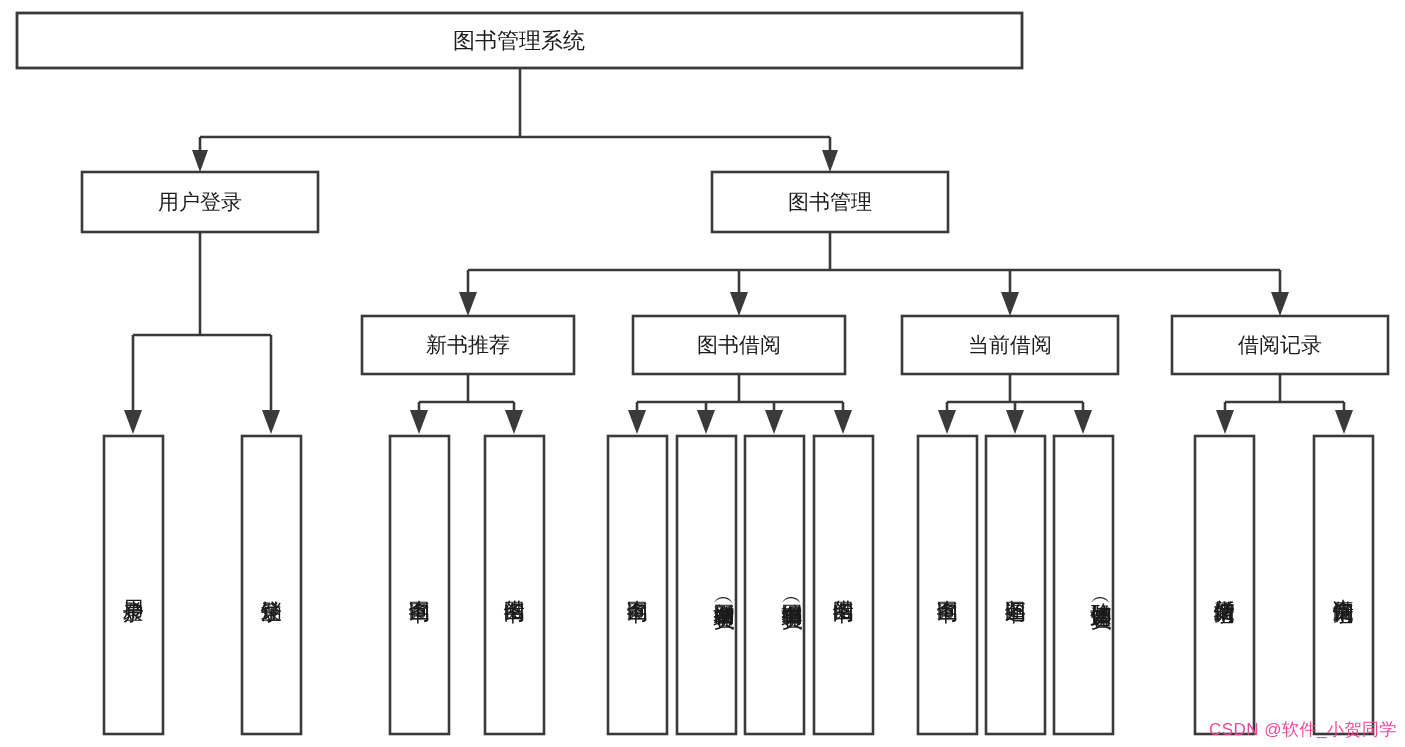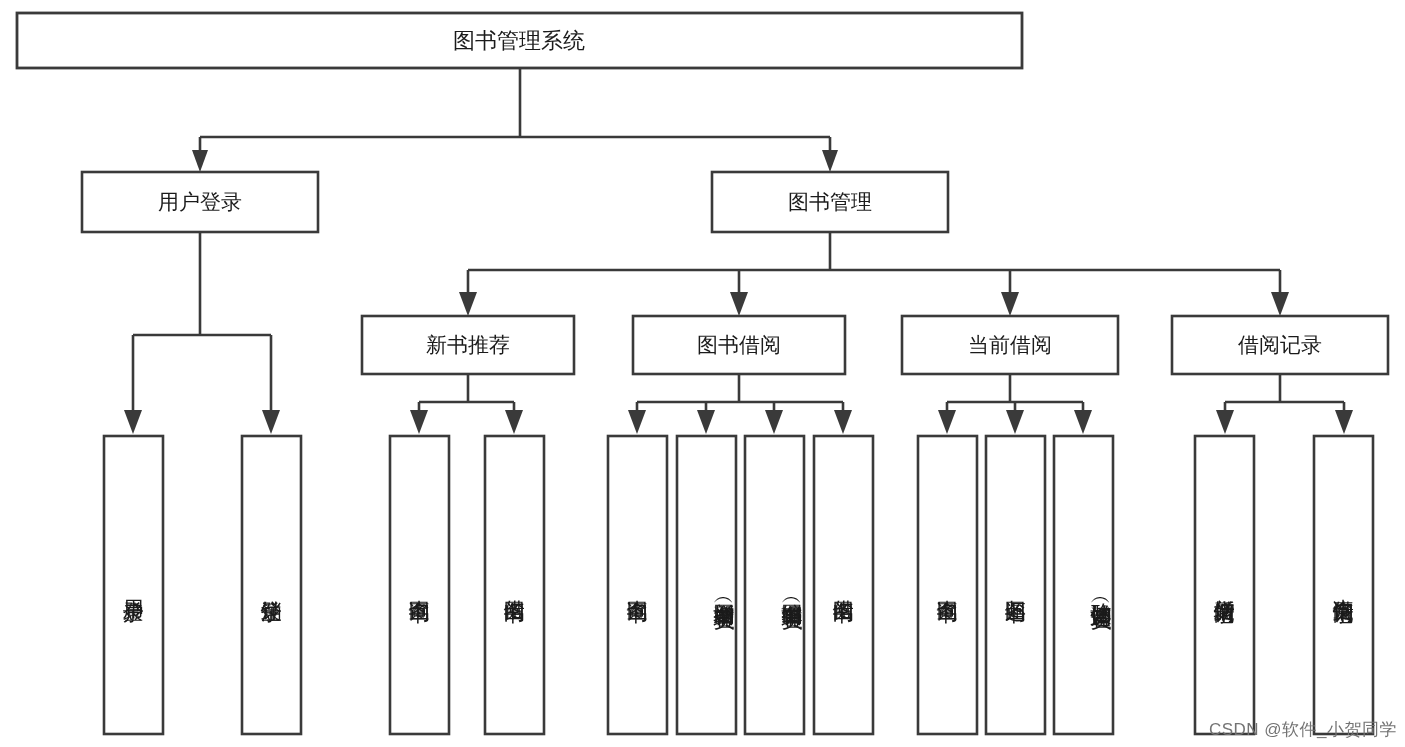--- a/index.html
+++ b/index.html
@@ -74,21 +74,21 @@
     align-items: center;
     justify-content: center;
     pointer-events: none;
   }
   #watermark {
     position: absolute;
     right: 8px;
     bottom: 6px;
     font-family: "Liberation Sans", "DejaVu Sans", sans-serif;
     font-size: 17px;
-    color: #737373;
+    color: #ec4899;
     letter-spacing: 0.5px;
     user-select: none;
   }
 </style>
 </head>
 <body>
 
 <div id="diagram-root">
 
   <svg class="diagram" viewBox="0 0 1405 747" xmlns="http://www.w3.org/2000/svg">

